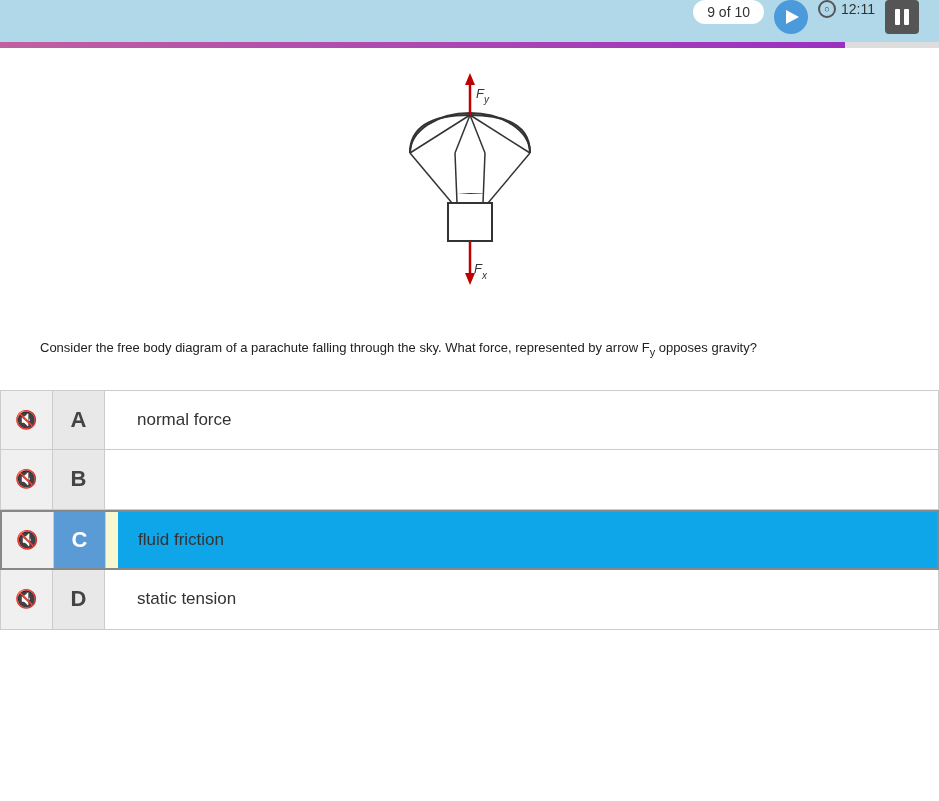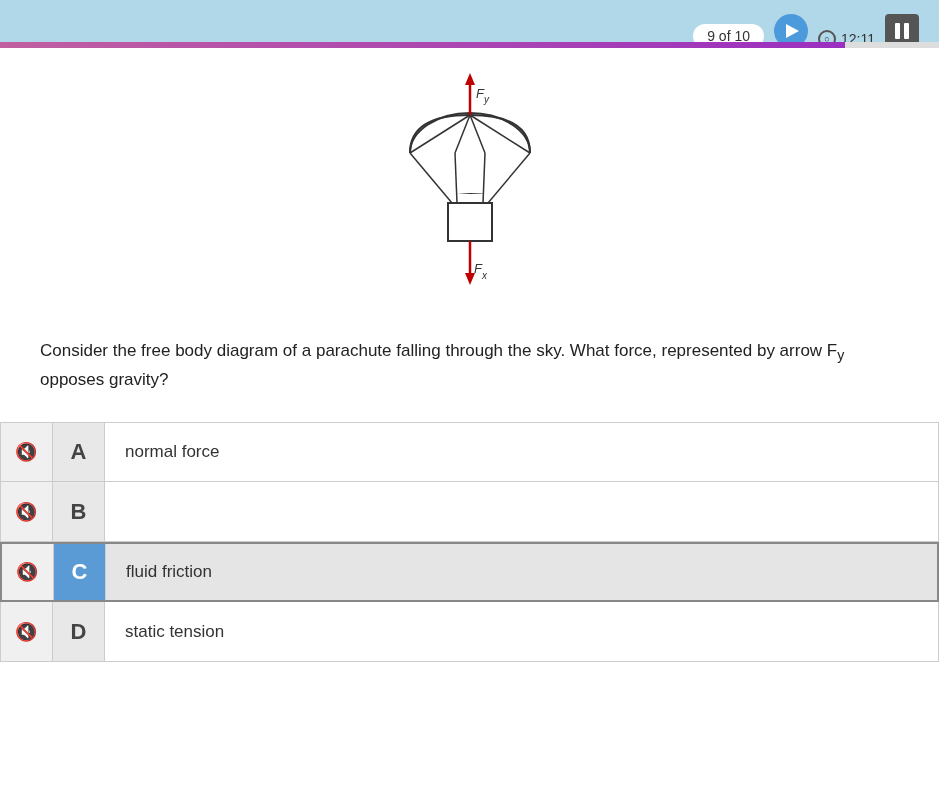--- a/index.html
+++ b/index.html
@@ -12,21 +12,21 @@
       position: relative;
     }
     .top-bar {
       position: absolute;
       top: 0;
       left: 0;
       right: 0;
       height: 48px;
       background: #b0d8e8;
       display: flex;
-      align-items: flex-end;
+      align-items: flex-start;
       justify-content: flex-end;
       padding-right: 20px;
       gap: 10px;
     }
     .progress-bar-container {
       position: absolute;
       top: 42px;
       left: 0;
       right: 0;
       height: 6px;
@@ -112,21 +112,21 @@
       align-items: center;
       padding: 30px 0 20px 0;
       height: 290px;
     }
     .parachute-svg {
       width: 160px;
       height: 250px;
     }
     .question-text {
       padding: 0 40px 20px 40px;
-      font-size: 17px;
+      font-size: 13px;
       line-height: 1.5;
       color: #222;
     }
     .answers-container {
       margin: 10px 0 0 0;
     }
     .answer-row {
       display: flex;
       align-items: stretch;
       border: 1px solid #ccc;
@@ -174,23 +174,24 @@
       background: #5b9bd5;
       color: white;
     }
     .answer-text-cell {
       flex: 1;
       display: flex;
       align-items: center;
       padding: 0 20px;
       font-size: 17px;
       color: #333;
+      margin-left: 12px;
     }
     .selected .answer-text-cell {
-      background: #e5e5e5;
+      background: #0ea5e9;
     }
   </style>
 </head>
 <body>
 
 <div class="top-bar">
   <span class="counter-badge">9 of 10</span>
   <div class="play-btn"></div>
   <div class="timer-box">
     <div class="timer-icon">○</div>

